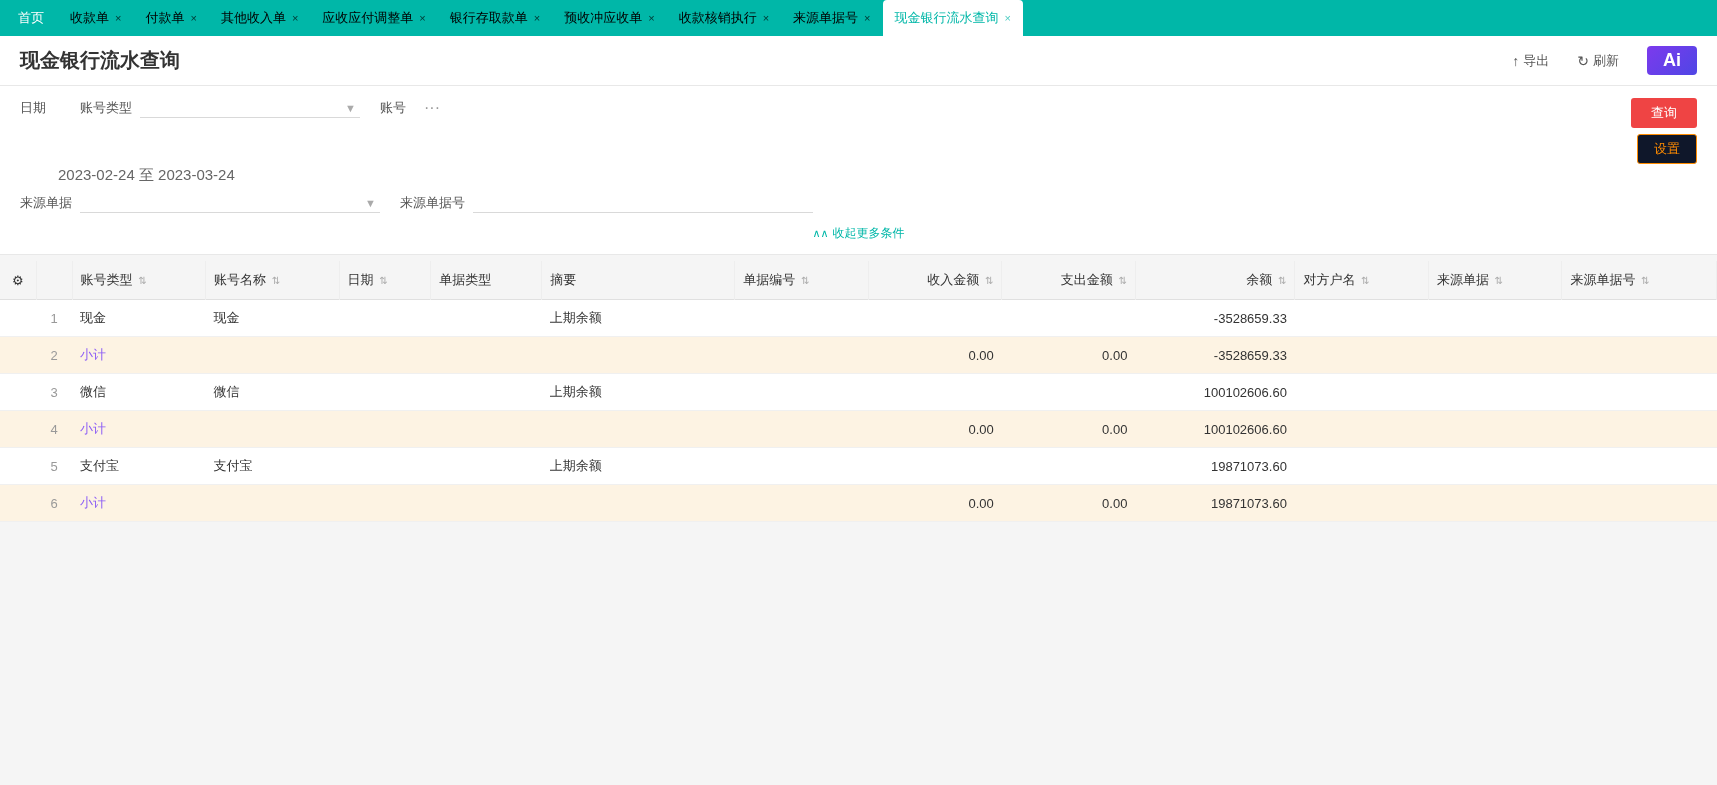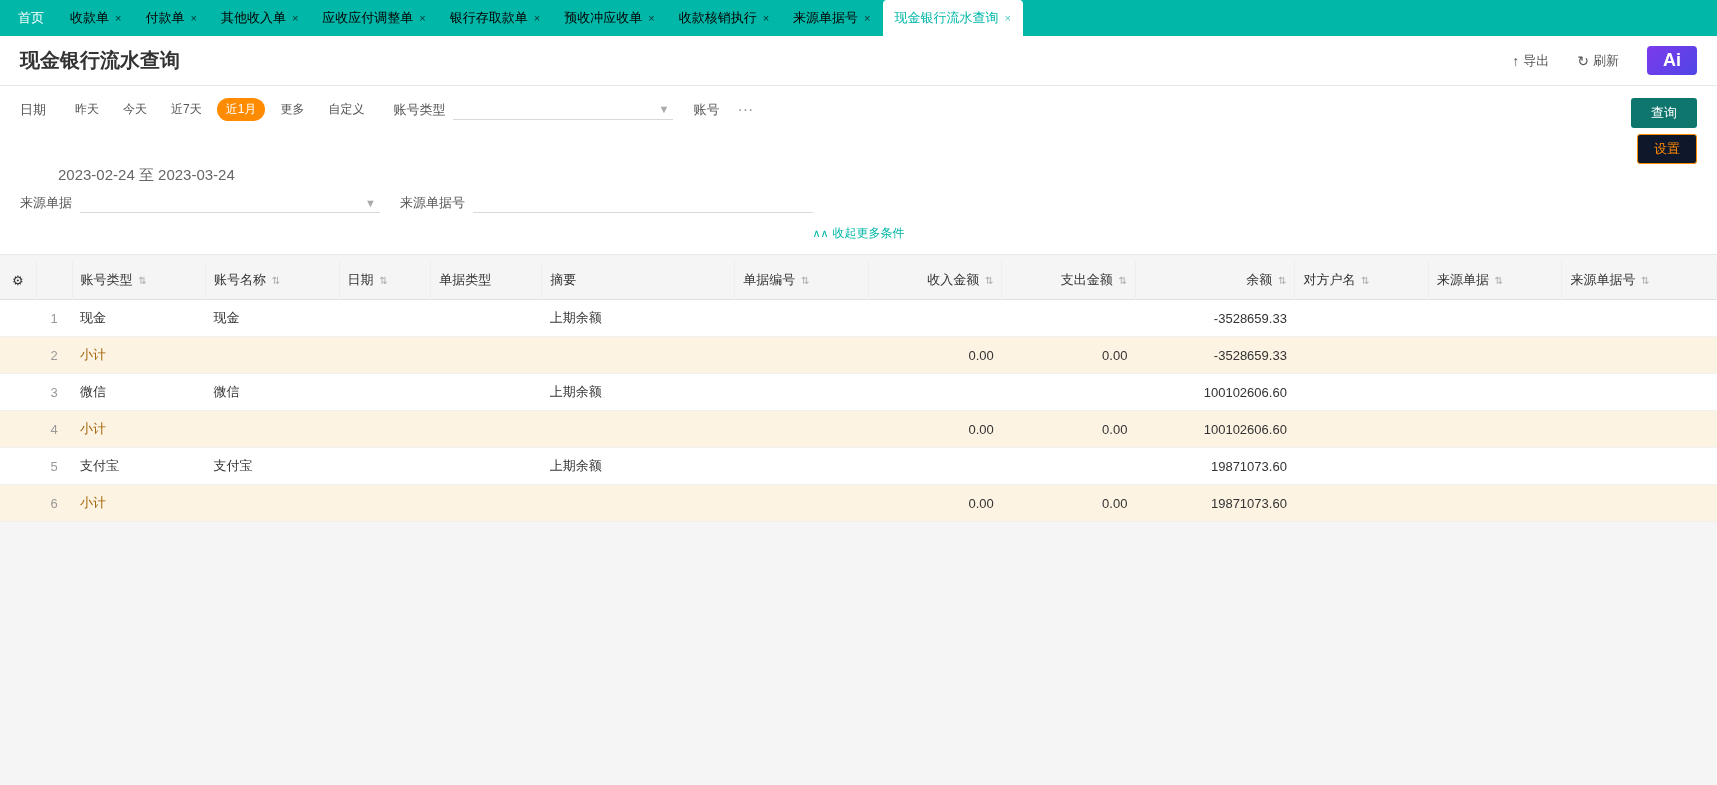--- a/index.html
+++ b/index.html
@@ -128,21 +128,21 @@
       border: none;
       border-bottom: 1px solid #d9d9d9;
       outline: none;
       min-width: 220px;
       font-size: 13px;
       color: #333;
       padding: 2px 4px;
       background: transparent;
     }
     .query-btn {
-      background: #0f766e;
+      background: #ef4444;
       color: #fff;
       border: none;
       padding: 6px 20px;
       border-radius: 3px;
       cursor: pointer;
       font-size: 13px;
     }
     .settings-btn {
       background: #0f172a;
       color: #ff8c00;
@@ -211,21 +211,21 @@
       white-space: nowrap;
     }
     .row-num {
       color: #999;
       text-align: center;
       width: 36px;
     }
     .td-num {
       text-align: right;
     }
-    .orange { color: #a16207; }
+    .orange { color: #8b5cf6; }
     .gear-col { width: 36px; text-align: center; }
   </style>
 </head>
 <body>
 
 <div class="top-nav">
   <div class="nav-home">首页</div>
   <div class="nav-item">
     <span>收款单</span>
     <span class="close-x">×</span>
@@ -280,28 +280,20 @@
   </div>
 </div>
 
 <div class="filter-area">
 
   <div style="display:flex; align-items:flex-start; justify-content:space-between; margin-bottom:10px;">
     <div style="display:flex; align-items:center; gap:20px; flex-wrap:wrap; flex:1;">
 
       <div style="display:flex; align-items:center; gap:6px;">
         <span class="filter-label">日期</span>
-        <div class="date-options" id="date-opts">
-            <span class="date-btn">昨天</span>
-            <span class="date-btn">今天</span>
-            <span class="date-btn">近7天</span>
-            <span class="date-btn active">近1月</span>
-            <span class="date-btn">更多</span>
-            <span class="date-btn">自定义</span>
-          </div>
       </div>
 
       <div style="display:flex; align-items:center; gap:8px;">
         <span class="filter-label">账号类型</span>
         <div class="filter-select">
           <span class="filter-select-text">&nbsp;</span>
           <span style="color:#aaa; font-size:11px;">▼</span>
         </div>
       </div>
 

